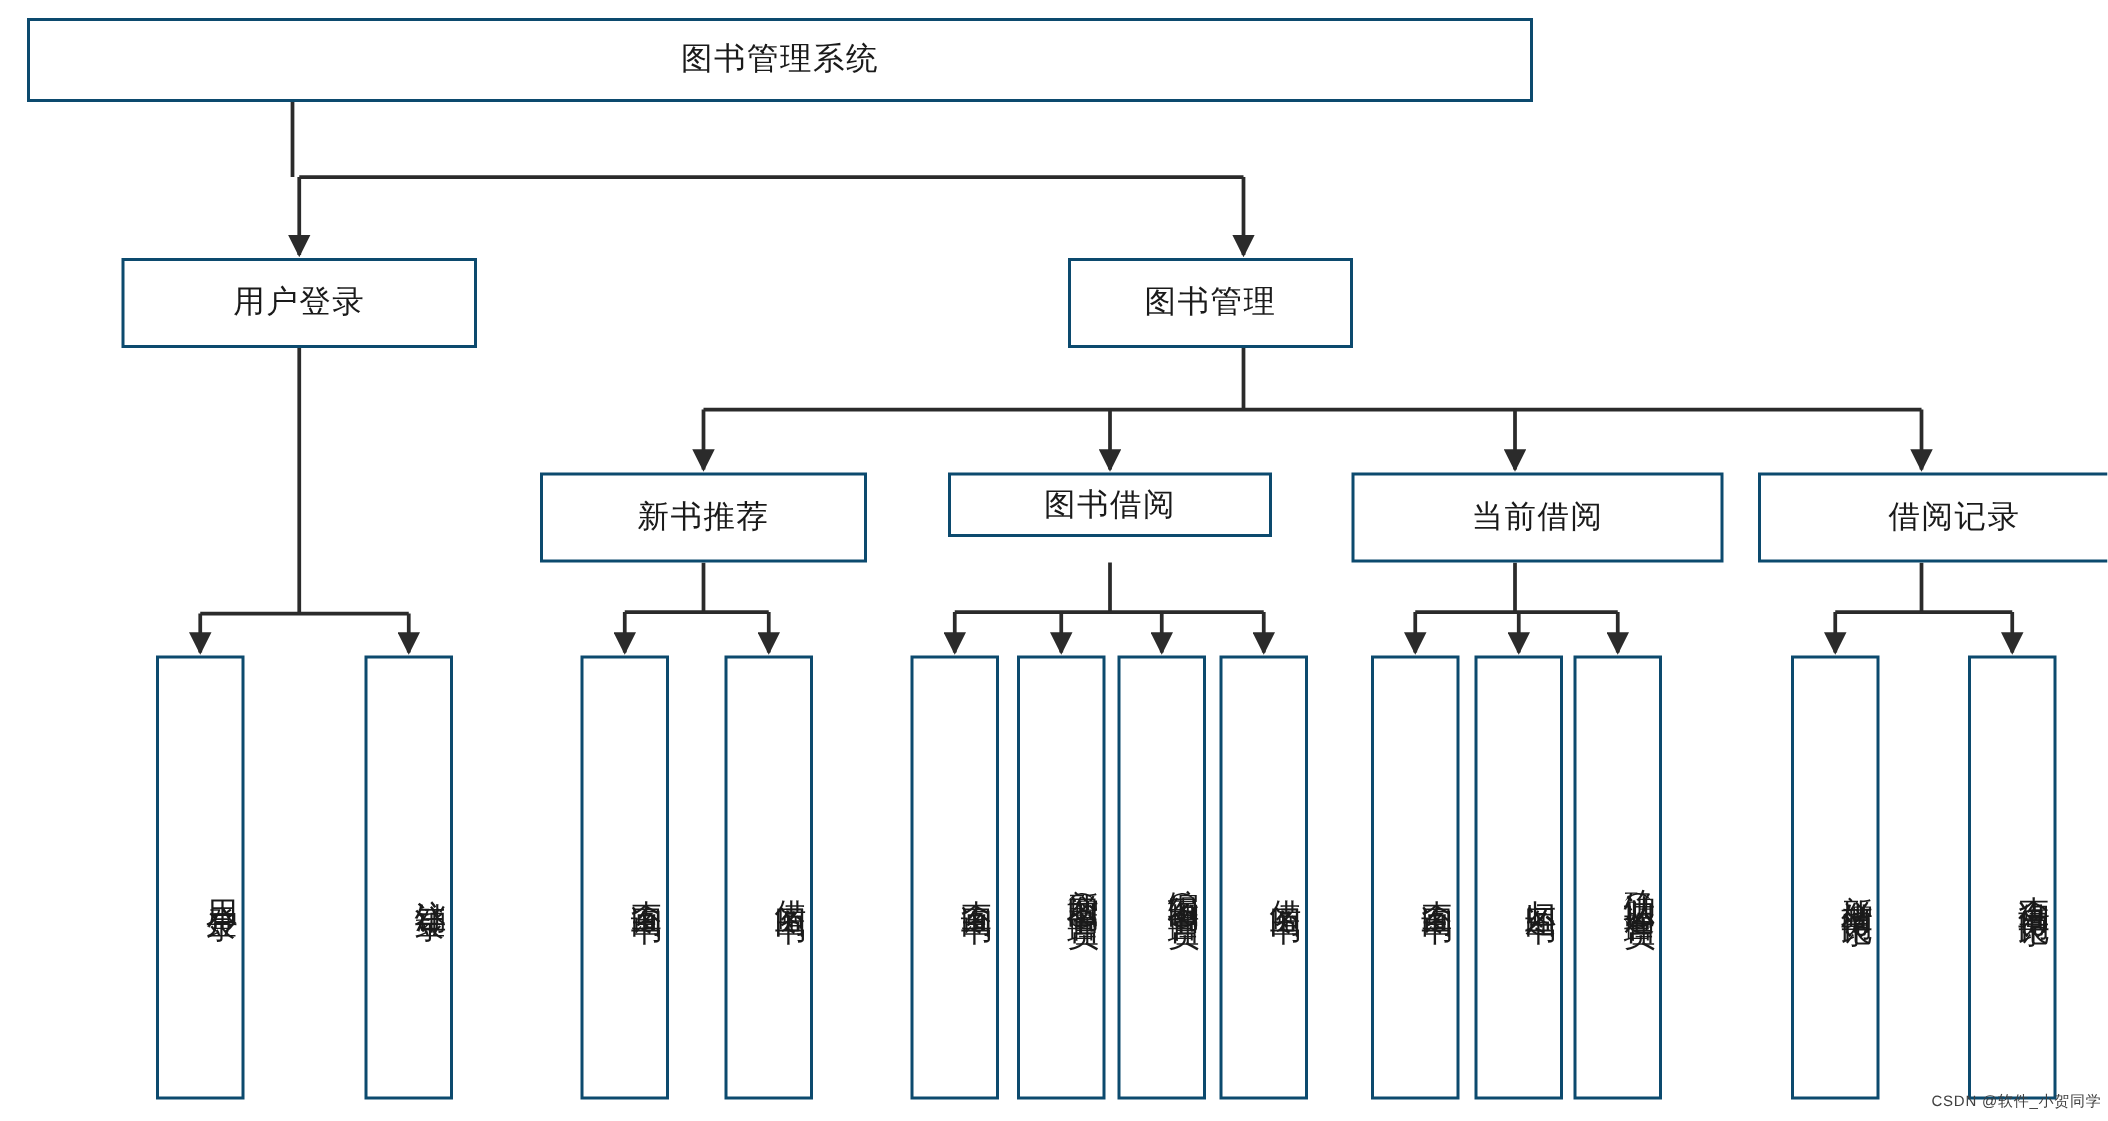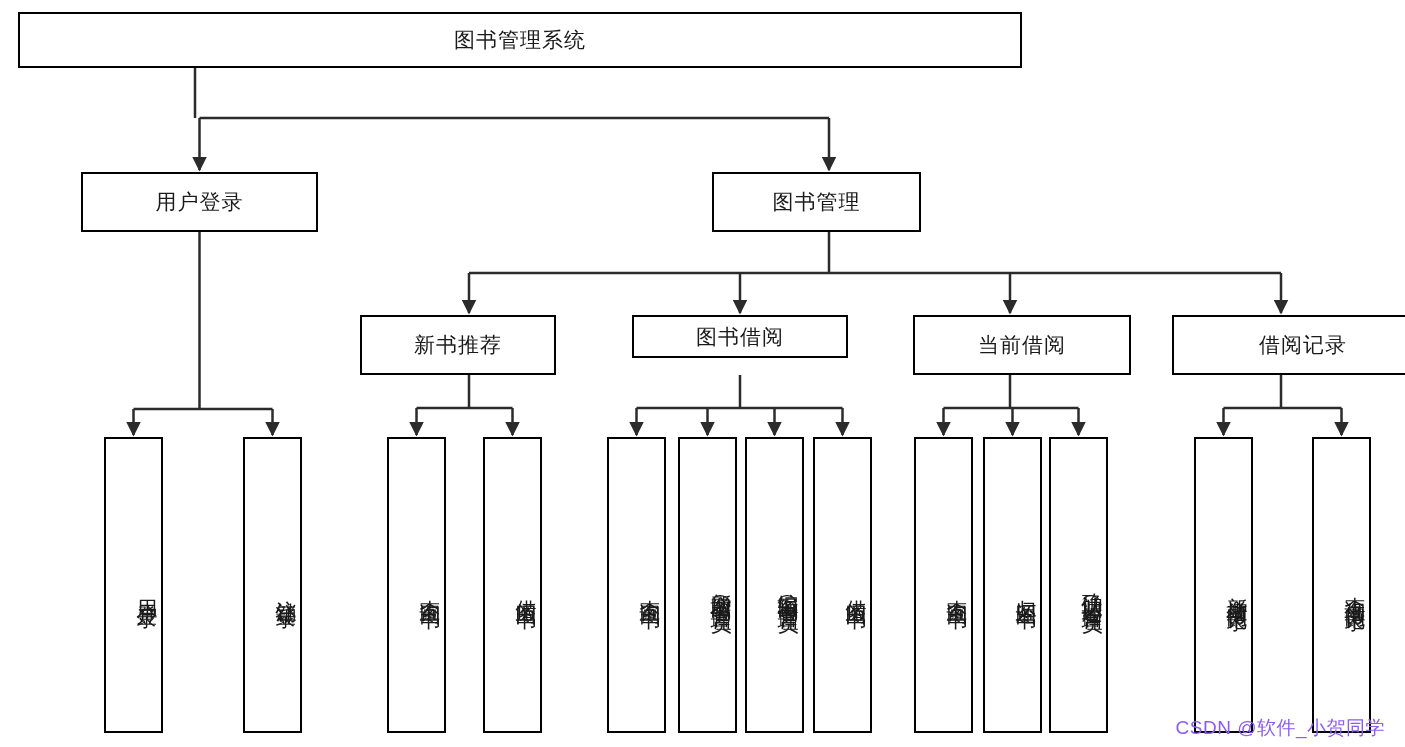--- a/index.html
+++ b/index.html
@@ -22,21 +22,21 @@
     position: absolute;
     left: 0;
     top: 0;
     width: 1405px;
     height: 747px;
     pointer-events: none;
   }
   .node {
     position: absolute;
     box-sizing: border-box;
-    border: 2px solid #000000;
+    border: 2px solid #0c4a6e;
     background: #ffffff;
     display: flex;
     align-items: center;
     justify-content: center;
     color: #1a1a1a;
     z-index: 2;
   }
   .node.horiz {
     font-size: 21px;
     letter-spacing: 1px;
@@ -56,24 +56,24 @@
     justify-content: center;
     white-space: nowrap;
   }
   .node.vert .vtext {
     writing-mode: vertical-rl;
     text-orientation: upright;
     display: block;
   }
   .watermark {
     position: absolute;
-    right: 20px;
+    right: 4px;
     bottom: 6px;
-    font-size: 19px;
-    color: #8b5cf6;
+    font-size: 10px;
+    color: #404040;
     letter-spacing: 0.5px;
     z-index: 5;
     white-space: nowrap;
   }
 </style>
 </head>
 <body>
 
 <div id="canvas">
 
@@ -120,30 +120,30 @@
       </g>
   </svg>
 
   <div id="nodes">
       <div class="node root horiz" style="left: 18px; top: 12px; width: 1004px; height: 56px;">
         <span class="htext">图书管理系统</span>
       </div>
       <div class="node lvl2 horiz" style="left: 81px; top: 172px; width: 237px; height: 60px;">
         <span class="htext">用户登录</span>
       </div>
-      <div class="node lvl2 horiz" style="left: 712px; top: 172px; width: 209px; height: 60px;">
+      <div class="node lvl2 horiz" style="left: 712px; top: 172px; width: 190px; height: 60px;">
         <span class="htext">图书管理</span>
       </div>
-      <div class="node lvl3 horiz" style="left: 360px; top: 315px; width: 196px; height: 60px;">
+      <div class="node lvl3 horiz" style="left: 360px; top: 315px; width: 218px; height: 60px;">
         <span class="htext">新书推荐</span>
       </div>
       <div class="node lvl3 horiz" style="left: 632px; top: 315px; width: 216px; height: 43px;">
         <span class="htext">图书借阅</span>
       </div>
-      <div class="node lvl3 horiz" style="left: 901px; top: 315px; width: 218px; height: 60px; margin-left: 12px;">
+      <div class="node lvl3 horiz" style="left: 901px; top: 315px; width: 248px; height: 60px;">
         <span class="htext">当前借阅</span>
       </div>
       <div class="node lvl3 horiz" style="left: 1172px; top: 315px; width: 262px; height: 60px;">
         <span class="htext">借阅记录</span>
       </div>
       <div class="node leaf vert" style="left: 104px; top: 437px; width: 59px; height: 296px;">
         <span class="vtext">用户登录</span>
       </div>
       <div class="node leaf vert" style="left: 243px; top: 437px; width: 59px; height: 296px;">
         <span class="vtext">注销登录</span>

